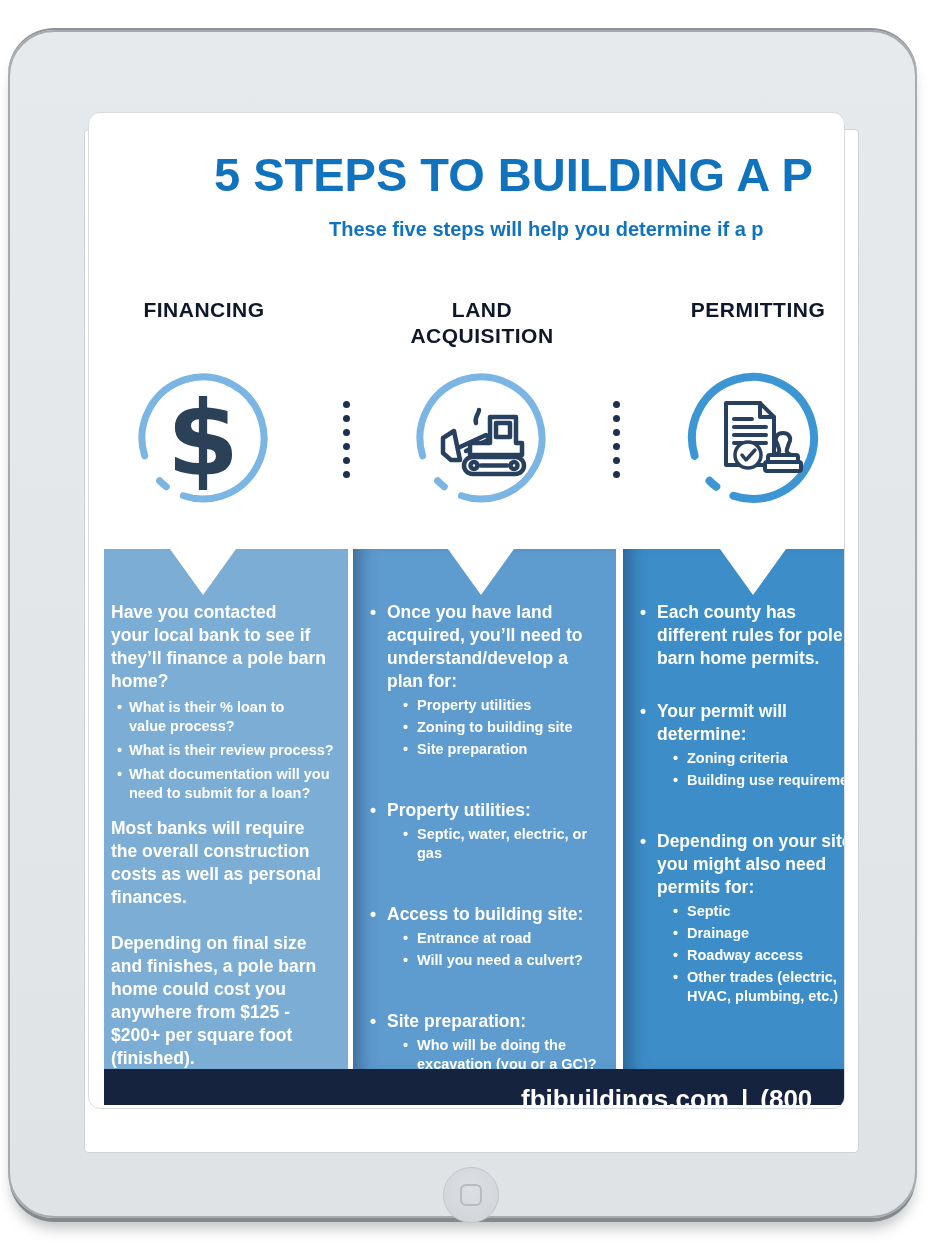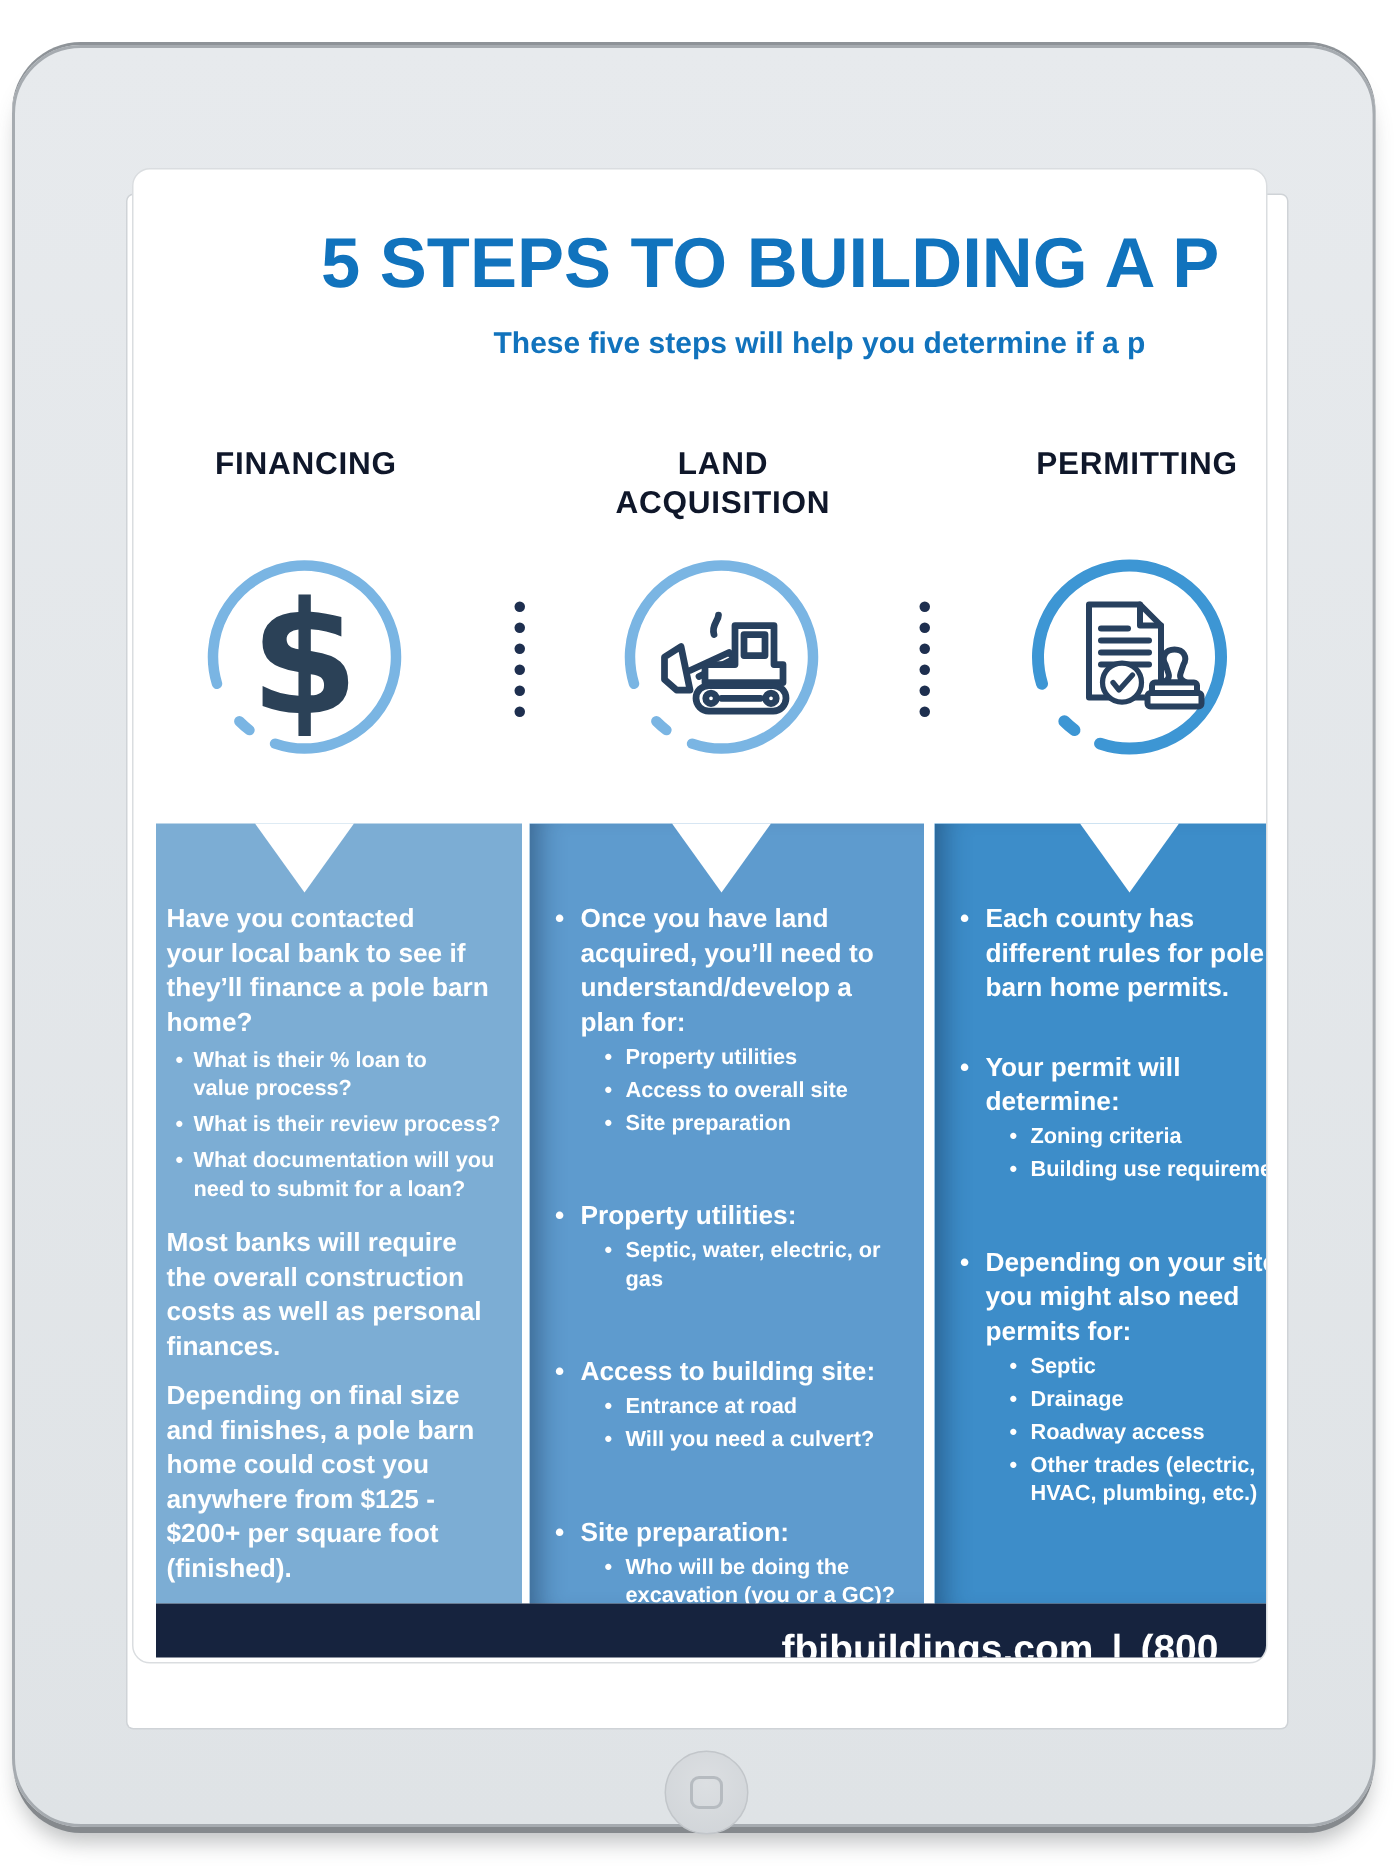--- a/index.html
+++ b/index.html
@@ -45,21 +45,21 @@
   .col3{left:534px;width:262px;background:#3D8DC9;box-shadow:inset 18px 0 18px -12px rgba(15,40,70,.45);}
   .notch{position:absolute;top:0;width:0;height:0;border-left:33px solid transparent;
          border-right:33px solid transparent;border-top:46px solid #ffffff;}
   .n1{left:66px;} .n2{left:95px;} .n3{left:97px;}
   .col-inner{position:relative;padding:52px 4px 0 7px;}
 
   .h{font-size:17.5px;line-height:23px;font-weight:700;white-space:pre-line;}
   .sb{font-size:14.5px;line-height:19px;font-weight:700;white-space:pre-line;}
   .c1b{position:relative;padding-left:18px;margin-top:5px;}
   .c1b::before{content:"\2022";position:absolute;left:6px;}
-  .mt14{margin-top:14px;} .mt25{margin-top:10px;}
+  .mt14{margin-top:14px;} .mt25{margin-top:23px;}
 
   .b{position:relative;padding-left:27px;white-space:pre-line;}
   .b::before{content:"\2022";position:absolute;left:10px;}
   .blk{margin-top:40px;} .blk.first{margin-top:0;}
   .sub{position:relative;padding-left:57px;margin-top:3px;}
   .sub::before{content:"\2022";position:absolute;left:43px;}
   .subs{margin-top:3px;}
   .blk3{margin-top:30px;} 
 
   
@@ -186,21 +186,21 @@
     <div class="col col2">
       <div class="notch n2"></div>
       <div class="col-inner">
         <div class="blk first">
           <div class="h b">Once you have land
 acquired, you’ll need to
 understand/develop a
 plan for:</div>
           <div class="subs">
             <div class="sb sub">Property utilities</div>
-            <div class="sb sub">Access to overall site</div>
+            <div class="sb sub">Zoning to building site</div>
             <div class="sb sub">Site preparation</div>
           </div>
         </div>
         <div class="blk">
           <div class="h b">Property utilities:</div>
           <div class="subs">
             <div class="sb sub">Septic, water, electric, or gas</div>
           </div>
         </div>
         <div class="blk">

